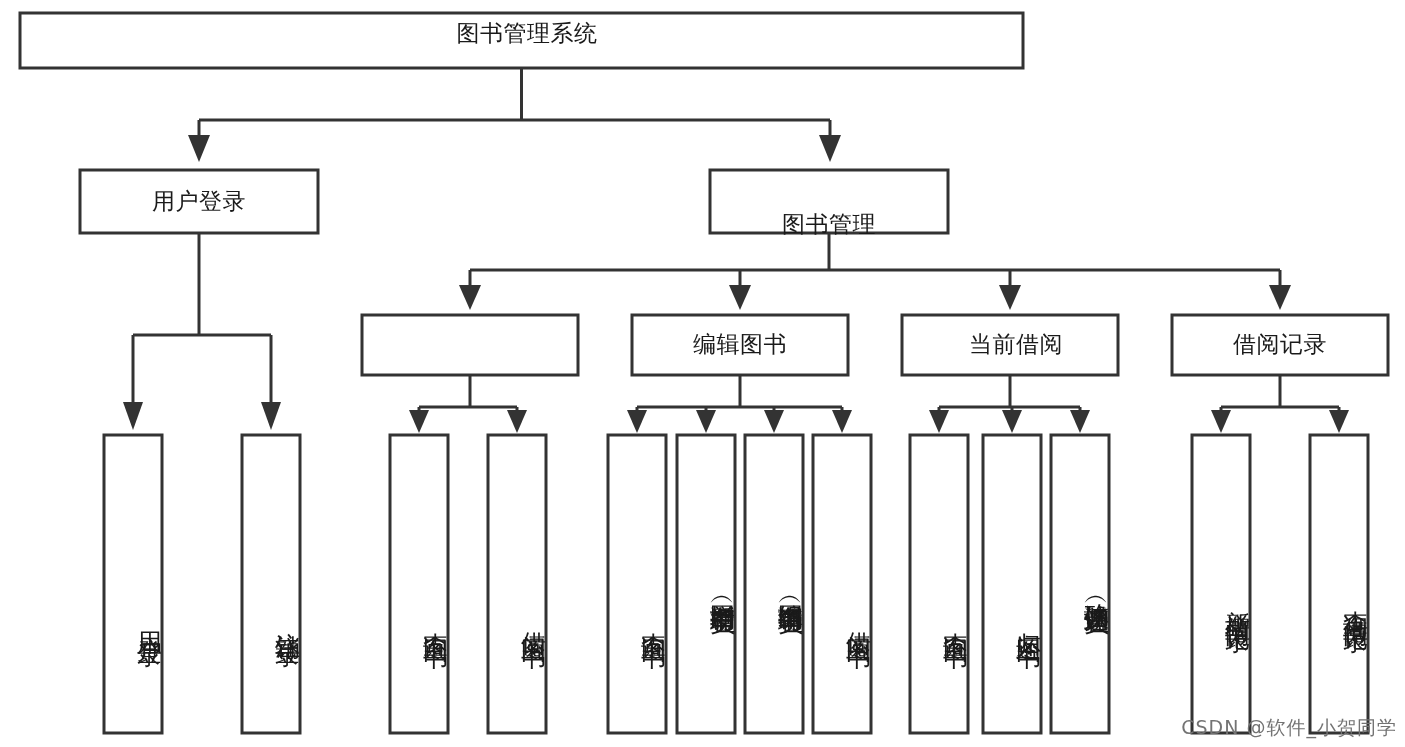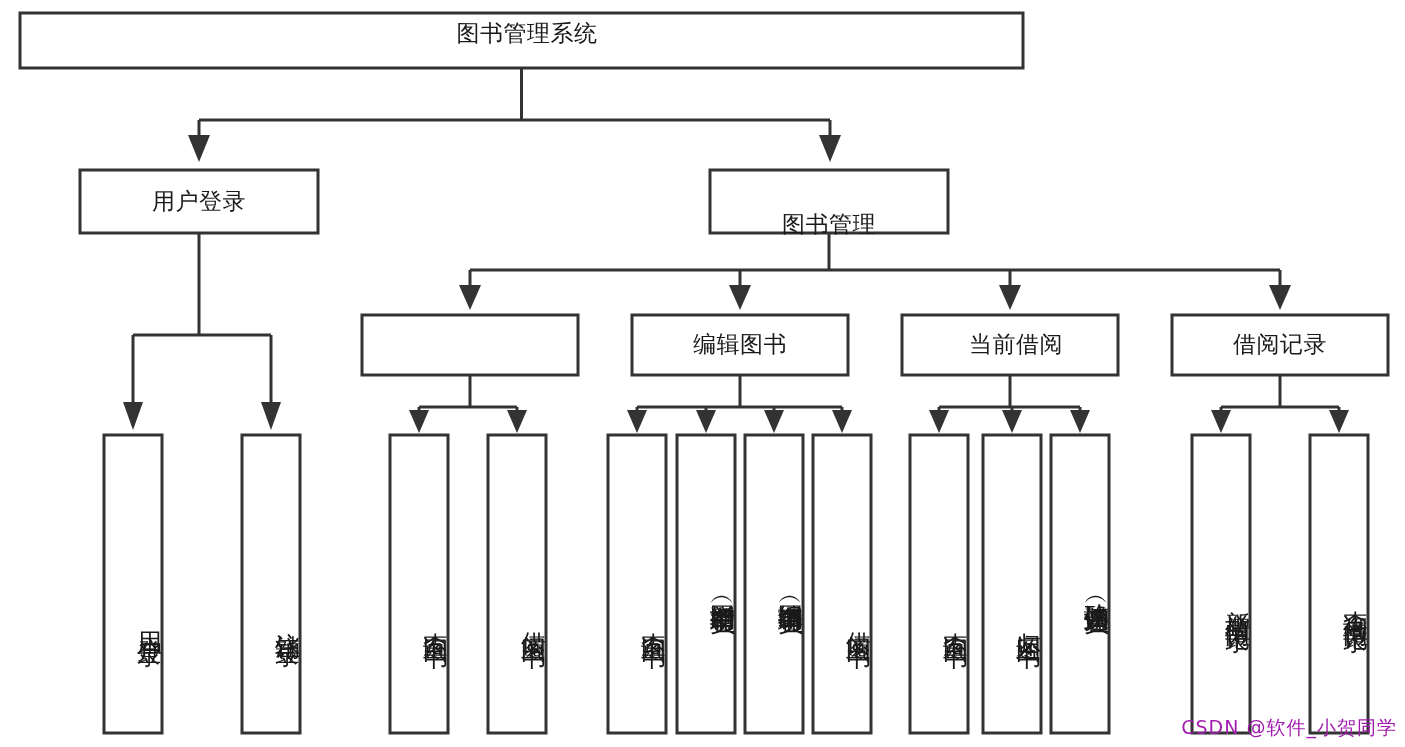--- a/index.html
+++ b/index.html
@@ -67,21 +67,21 @@
   .node-label.vertical.taller {
     font-size: 25px;
     letter-spacing: 1px;
     padding-top: 4px;
   }
   .watermark {
     position: absolute;
     right: 8px;
     bottom: 6px;
     font-size: 19px;
-    color: #a21caf;
+    color: #737373;
     font-family: "DejaVu Sans", "Liberation Sans", sans-serif;
     letter-spacing: 1px;
     white-space: nowrap;
   }
 </style>
 </head>
 <body>
 
 <div id="diagram-root">
 

